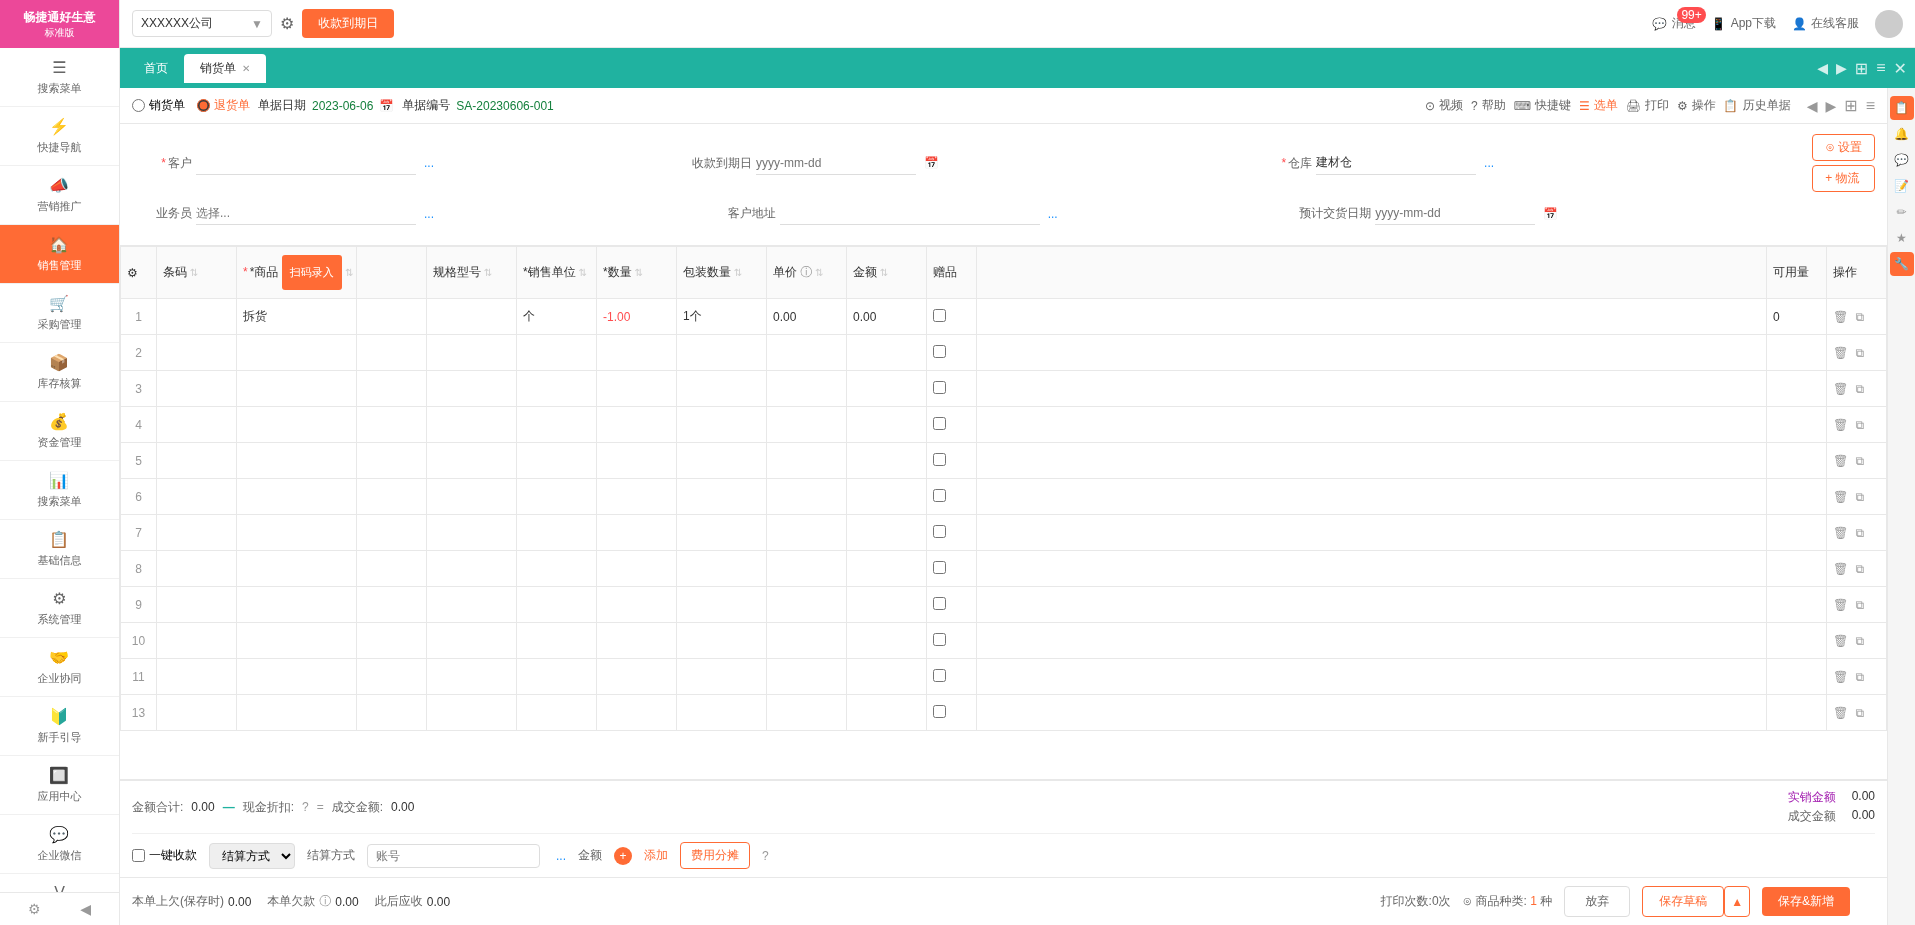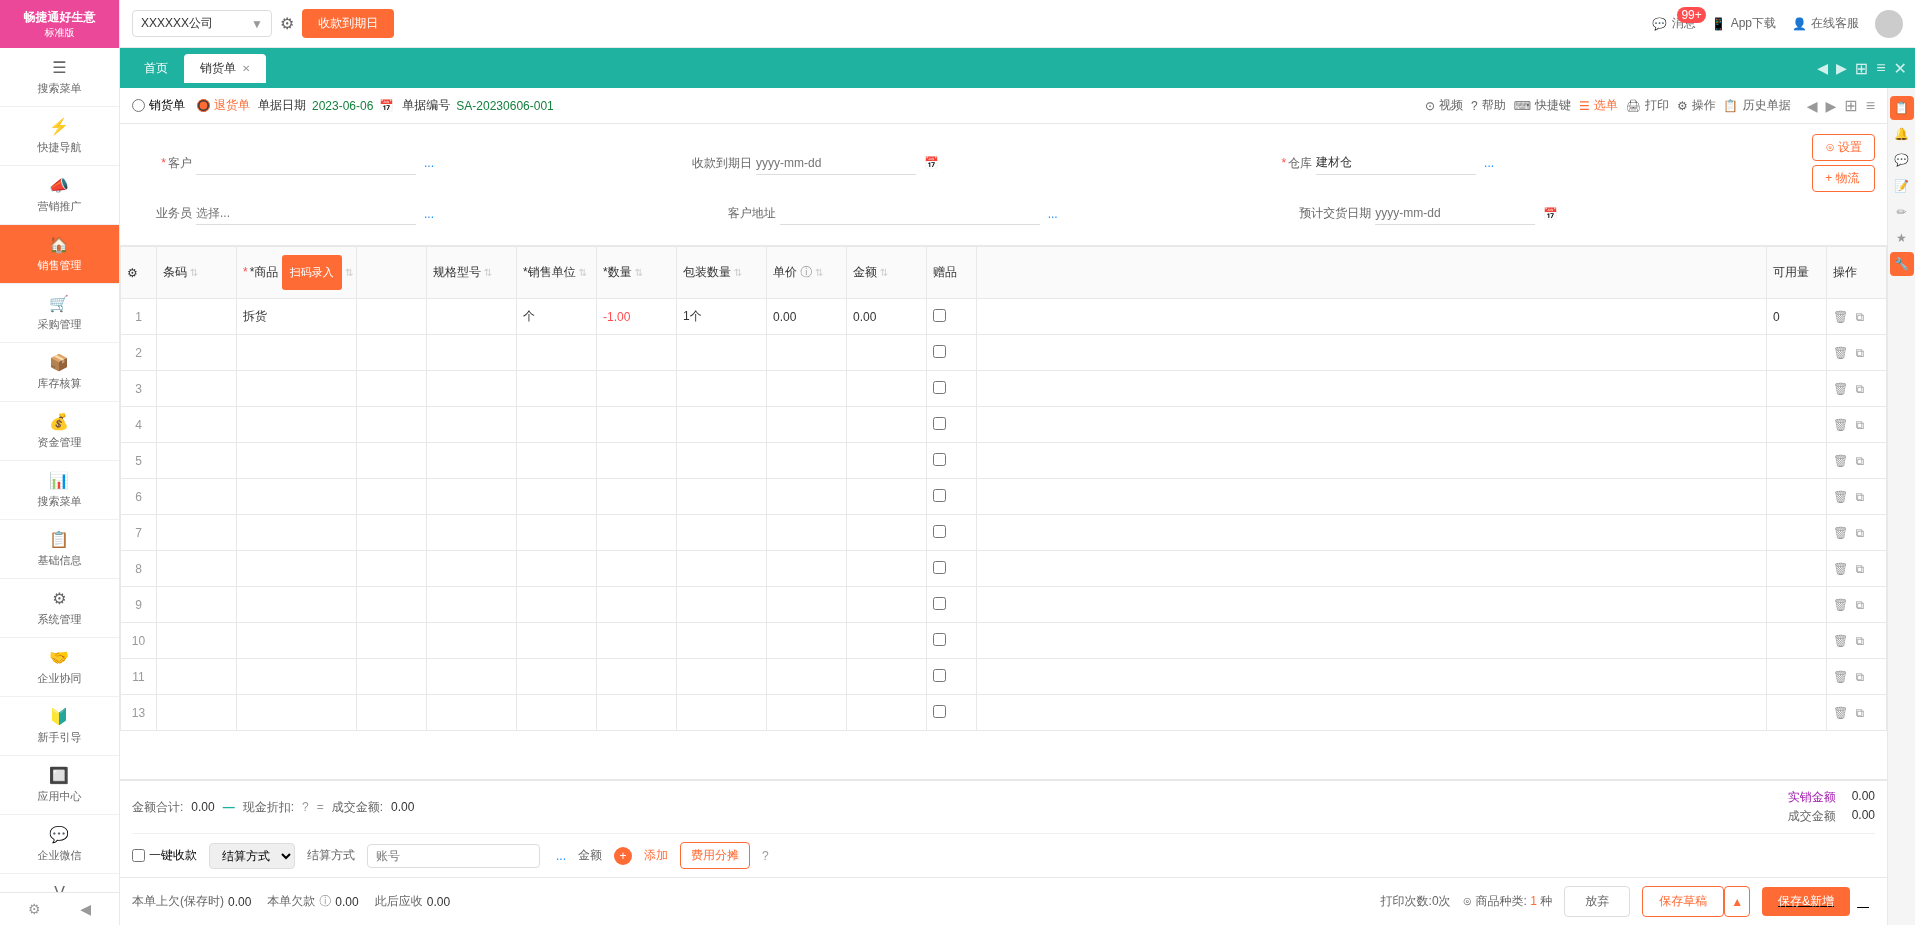--- a/index.html
+++ b/index.html
@@ -937,21 +937,21 @@
               <span class="num">1</span>
               <span>种</span>
             </span>
             <button class="abandon-btn">放弃</button>
             <div style="display:flex;">
               <button class="save-draft-btn">
                 <span>保存草稿</span>
               </button>
               <button class="save-draft-btn split-btn" style="border-left:1px solid #ff6b35; padding: 6px 6px;">▲</button>
             </div>
-            <div style="display:flex;text-decoration:underline;">
+            <div style="display:flex;">
               <button class="save-new-btn">
                 <span>保存&amp;新增</span>
               </button>
               <button class="save-new-btn split-btn" style="padding: 6px 6px;">▲</button>
             </div>
           </div>
         </div>
       </div>
     </div>
 

